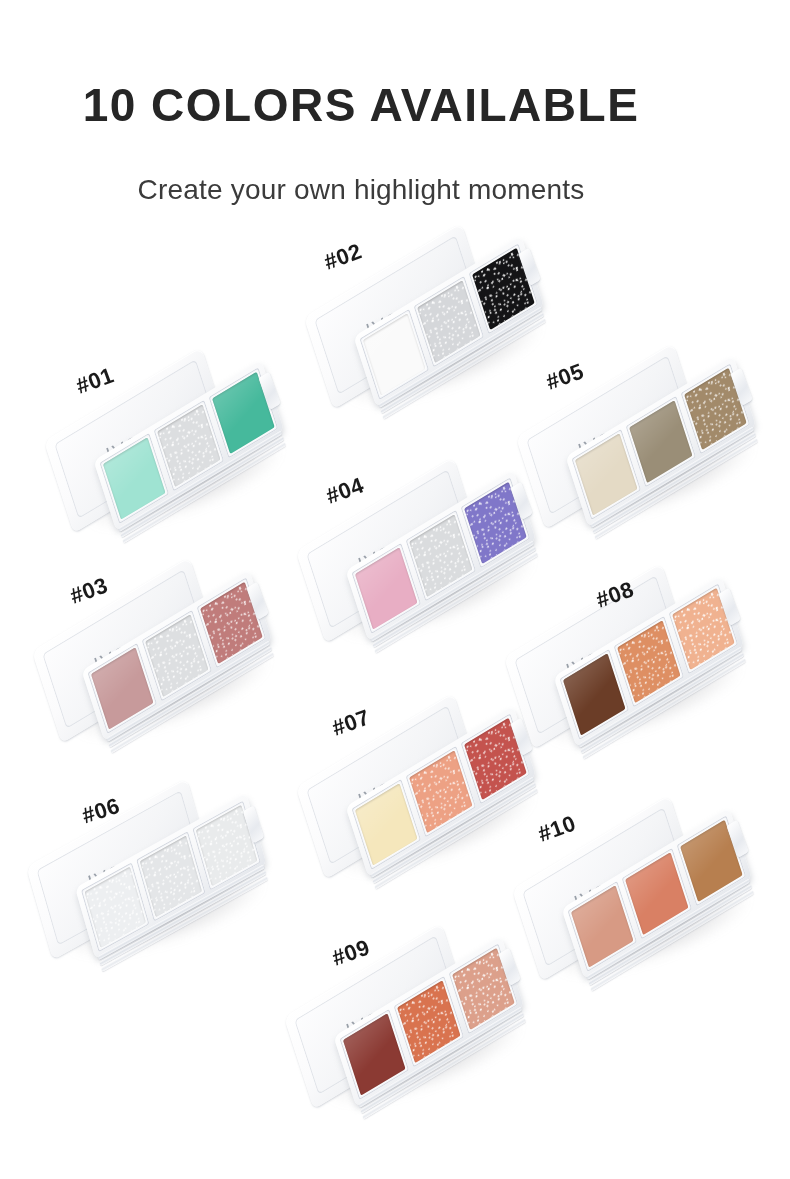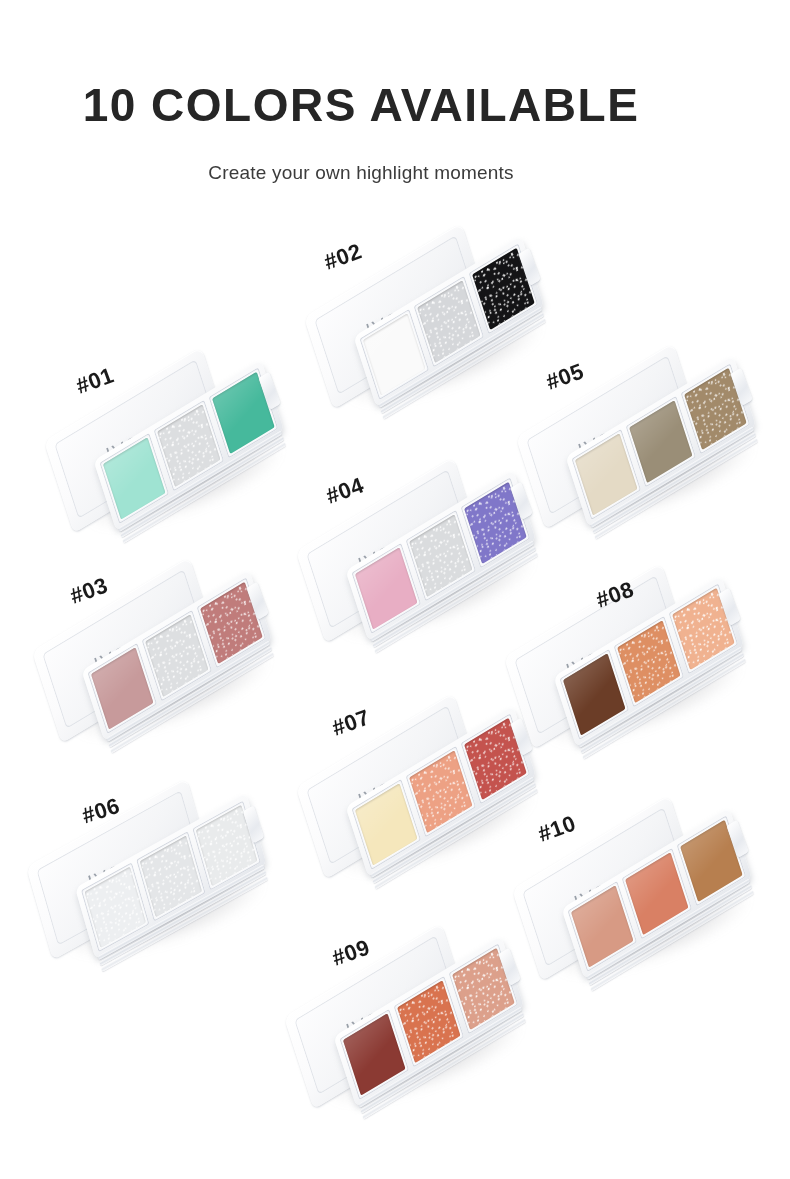--- a/index.html
+++ b/index.html
@@ -26,23 +26,23 @@
   #page-title {
     margin: 0;
     padding-top: 78px;
     font-size: 46px;
     font-weight: 700;
     letter-spacing: 1.5px;
     color: #262626;
     font-family: "Liberation Sans", sans-serif;
   }
   #page-subtitle {
-    margin: 4px;
+    margin: 16px;
     padding-top: 26px;
-    font-size: 19px;
+    font-size: 28px;
     font-weight: 400;
     color: #3b3b3b;
     letter-spacing: 0.2px;
   }
 
   
   #scene {
     position: absolute;
     top: 0; left: 0;
     width: 790px;

